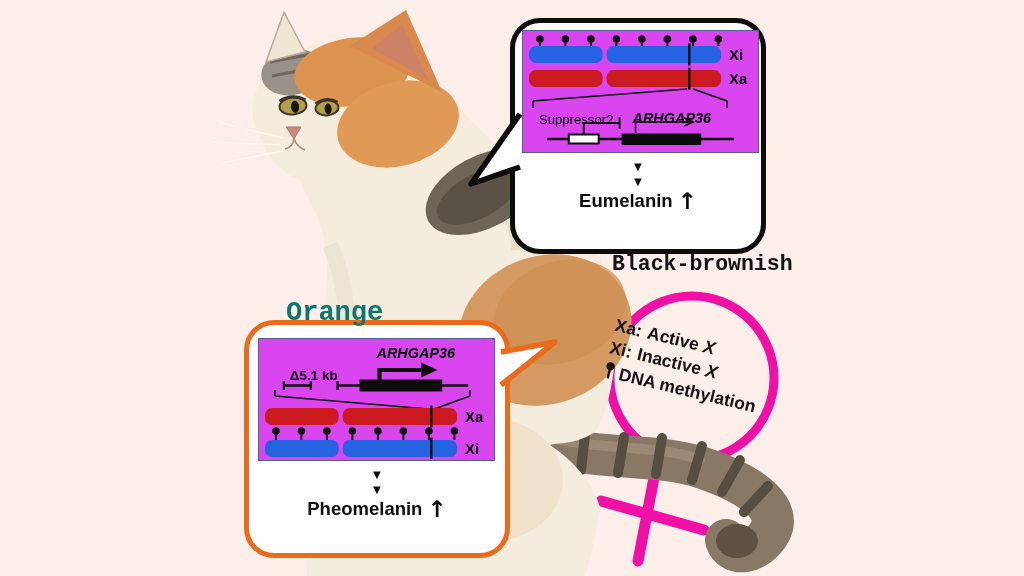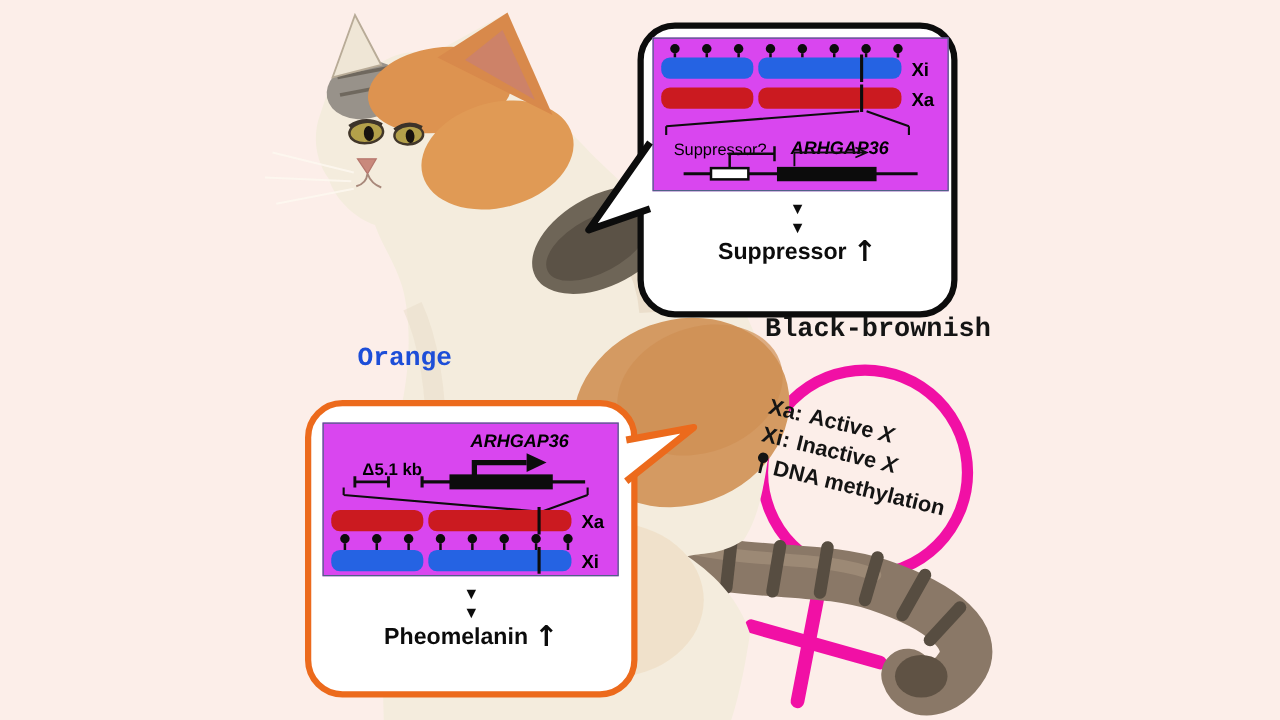--- a/index.html
+++ b/index.html
@@ -20,21 +20,21 @@
   .flow{position:absolute;left:0;right:0;display:flex;flex-direction:column;align-items:center;}
   .bubble.black .flow{top:136px;}
   .bubble.orange .flow{top:142px;}
   .tri{font-size:13px;line-height:15px;color:#0c0c0c;}
   .step{font-size:18.5px;font-weight:bold;color:#0c0c0c;line-height:23px;white-space:nowrap;}
   .step .arr{font-family:"DejaVu Sans",sans-serif;font-size:23px;font-weight:bold;
              vertical-align:-2px;margin-left:5px;}
 
   .caption{position:absolute;font-weight:bold;white-space:nowrap;z-index:6;font-family:Liberation Mono, monospace;}
   .caption.blackish{left:612px;top:252px;font-size:21.5px;color:#141414;}
-  .caption.orangeword{left:286px;top:276px;font-size:21px;color:#1d4ed8;}
+  .caption.orangeword{left:286px;top:298px;font-size:27px;color:#0f766e;}
 
   
   .legend{position:absolute;left:618px;top:314px;width:200px;z-index:4;
           transform:rotate(13.5deg);transform-origin:left top;
           font-size:17.5px;font-weight:bold;color:#141414;line-height:1.34;white-space:nowrap;}
   .legend .it{font-style:italic;margin-left:5px;}
   .legend .head{margin-right:6px;}
   .legend .lolli{margin-right:5px;vertical-align:-2px;}
 
   svg text{font-family:"Liberation Sans",sans-serif;}
@@ -178,21 +178,21 @@
         <rect x="46" y="103.5" width="30" height="9" fill="#ffffff" stroke="#0c0c0c" stroke-width="2"></rect>
         <path d="M61,103 L61,92 L97,92 M97,86 L97,98" stroke="#0c0c0c" stroke-width="2" fill="none"></path>
         <rect x="99" y="102.5" width="80" height="11.5" fill="#0c0c0c"></rect>
         <path d="M113,102 L113,91 L170,91 M162,87 L171,91 L162,95" stroke="#0c0c0c" stroke-width="1.5" fill="none"></path>
       </svg>
     </div>
     <div class="flow">
       <div class="tri">▼</div>
       <div class="tri">▼</div>
       <div class="step">
-        <span>Suppressor</span><span class="arr">↑</span>
+        <span>Eumelanin</span><span class="arr">↑</span>
       </div>
     </div>
   </div>
 
   <div class="bubble orange">
     <div class="diagram-box">
       <svg viewBox="0 0 236 121" preserveAspectRatio="none">
         <text x="118" y="19" font-size="14.5" class="svgitalic">ARHGAP36</text>
         <path d="M121,43 L121,31 L163,31" stroke="#0c0c0c" stroke-width="4.2" fill="none"></path>
         <polygon points="163,23.5 179,31 163,38.5" fill="#0c0c0c"></polygon>

